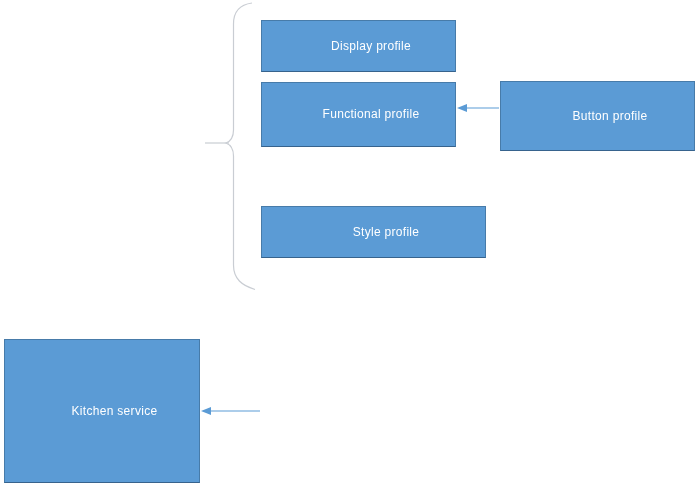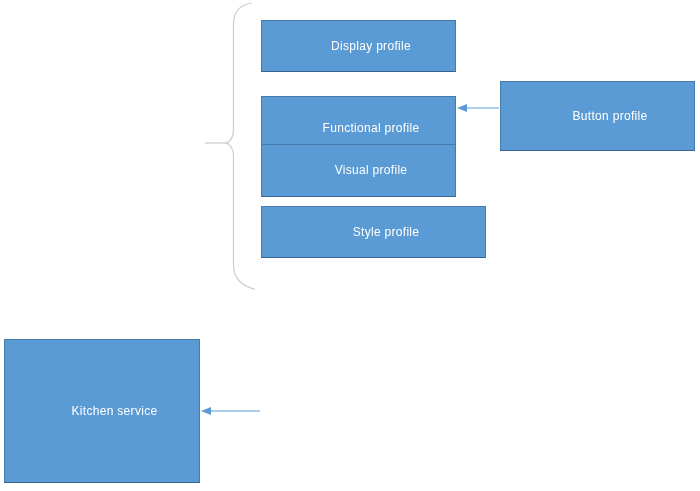--- a/index.html
+++ b/index.html
@@ -35,21 +35,21 @@
     color: #ffffff;
     font-size: 12px;
     letter-spacing: 0.3px;
     line-height: 1.2;
     user-select: none;
     padding-left: 25px;
   }
   
   #n-display-station        { left: 4px;   top: 55px;  width: 198px; height: 146px; }
   #n-display-profile        { left: 261px; top: 20px;  width: 195px; height: 52px; }
-  #n-functional-profile     { left: 261px; top: 96px;  width: 195px; height: 65px; }
+  #n-functional-profile     { left: 261px; top: 82px;  width: 195px; height: 65px; }
   #n-visual-profile         { left: 261px; top: 144px; width: 195px; height: 53px; }
   #n-style-profile          { left: 261px; top: 206px; width: 225px; height: 52px; }
   #n-button-profile         { left: 500px; top: 81px;  width: 195px; height: 70px; }
   #n-kitchen-service        { left: 4px;   top: 339px; width: 196px; height: 144px; }
   #n-kitchen-service-profile{ left: 261px; top: 384px; width: 196px; height: 53px; }
 </style>
 </head>
 <body>
 
 <div class="canvas">
@@ -79,23 +79,20 @@
 
 
   <div class="node" id="n-display-profile">
     <span class="node-label">Display profile</span>
   </div>
 
   <div class="node" id="n-functional-profile">
     <span class="node-label">Functional profile</span>
   </div>
 
-  <div class="node" id="n-visual-profile">
-    <span class="node-label">Visual profile</span>
-  </div>
 
   <div class="node" id="n-style-profile">
     <span class="node-label">Style profile</span>
   </div>
 
   <div class="node" id="n-button-profile">
     <span class="node-label">Button profile</span>
   </div>
 
   <div class="node" id="n-kitchen-service">

